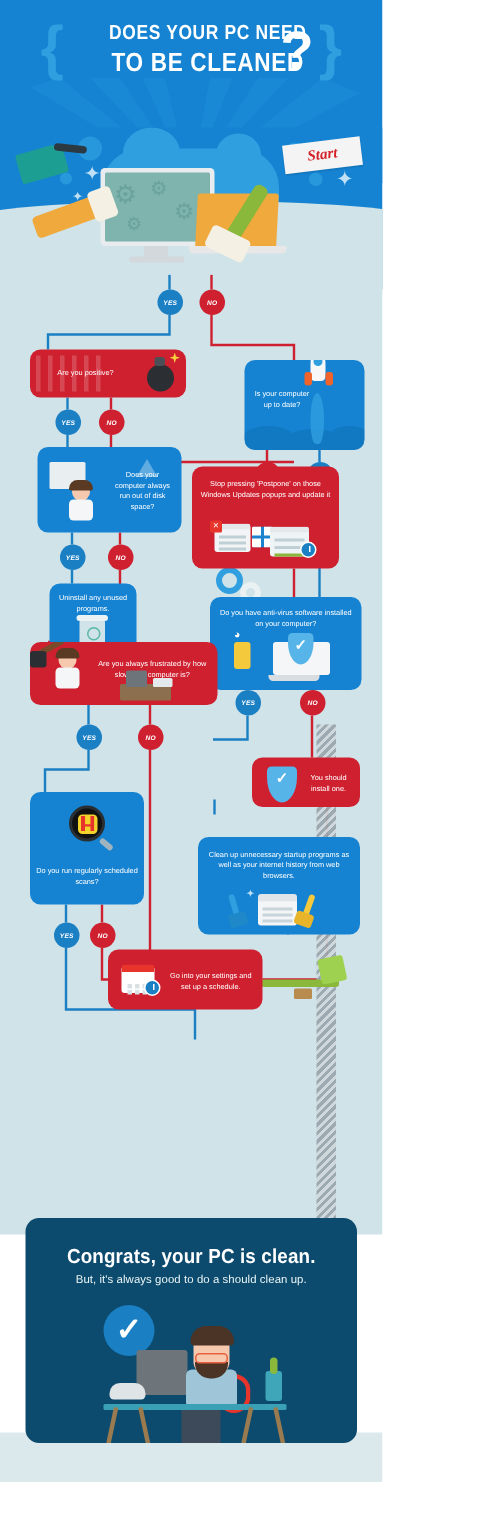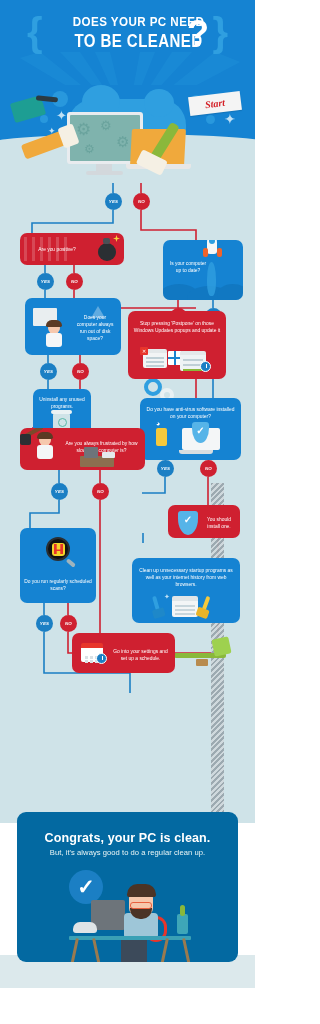--- a/index.html
+++ b/index.html
@@ -317,21 +317,21 @@
     background:#9ed14f; border-radius:2px; transform:rotate(-12deg);
   }
   .crane-hook {
     position:absolute; left:196px; top:476px; width:12px; height:7px;
     background:#b88b4e; border-radius:1px;
   }
 
   
   .congrats {
     position:absolute; left:17px; top:812px; width:221px; height:150px;
-    background:#0369a1; border-radius:9px; overflow:hidden;
+    background:#0c4a6e; border-radius:9px; overflow:hidden;
   }
   .cg-t1 {
     position:absolute; left:0; top:18px; width:100%; text-align:center;
     color:#fff; font-size:13.5px; font-weight:bold; letter-spacing:.1px;
     transform:scaleX(.93);
   }
   .cg-t2 {
     position:absolute; left:0; top:36px; width:100%; text-align:center;
     color:#eaf6f6; font-size:7.6px; letter-spacing:.05px;
   }
@@ -681,21 +681,21 @@
       </div>
       <div class="clock-b" style="left:24px;top:20px;"></div>
       <div class="tx" style="top:15px;padding-left:38px;">Go into your settings and set up a schedule.</div>
     </div>
 
   </div>
 
   <div class="congrats-base"></div>
   <div class="congrats">
     <div class="cg-t1">Congrats, your PC is clean.</div>
-    <div class="cg-t2">But, it's always good to do a regular clean up.</div>
+    <div class="cg-t2">But, it's always good to do a should clean up.</div>
 
     <div class="cg-check"></div>
     <div class="cg-mon"></div>
     <div class="cg-cat"></div>
     <div class="cg-plant"></div>
     <div class="cg-chair"></div>
     <div class="cg-guy-body"></div>
     <div class="cg-guy-head"></div>
     <div class="cg-guy-beard"></div>
     <div class="cg-guy-glasses"></div>

